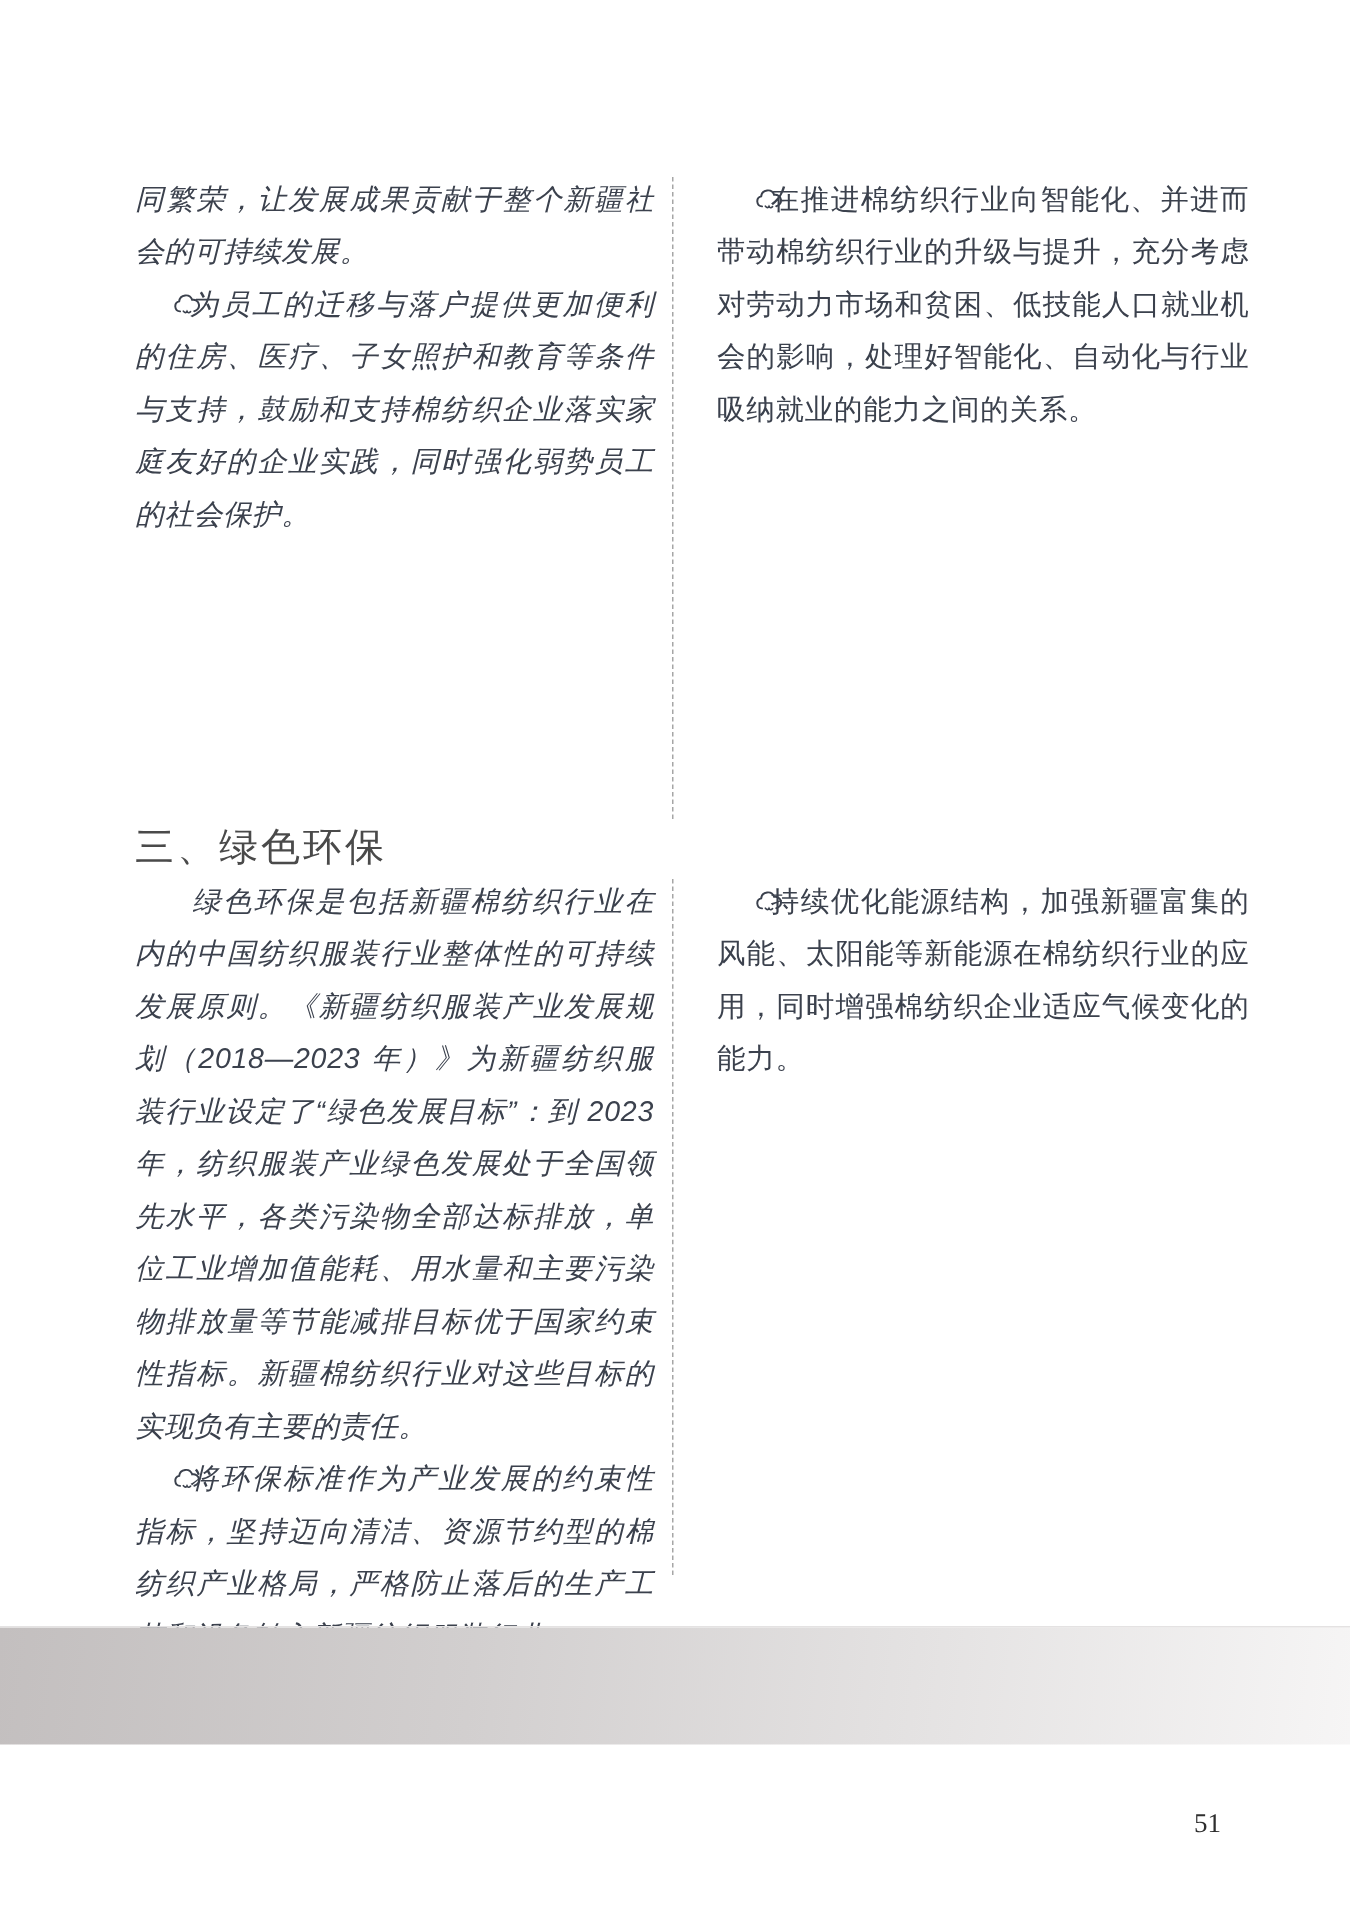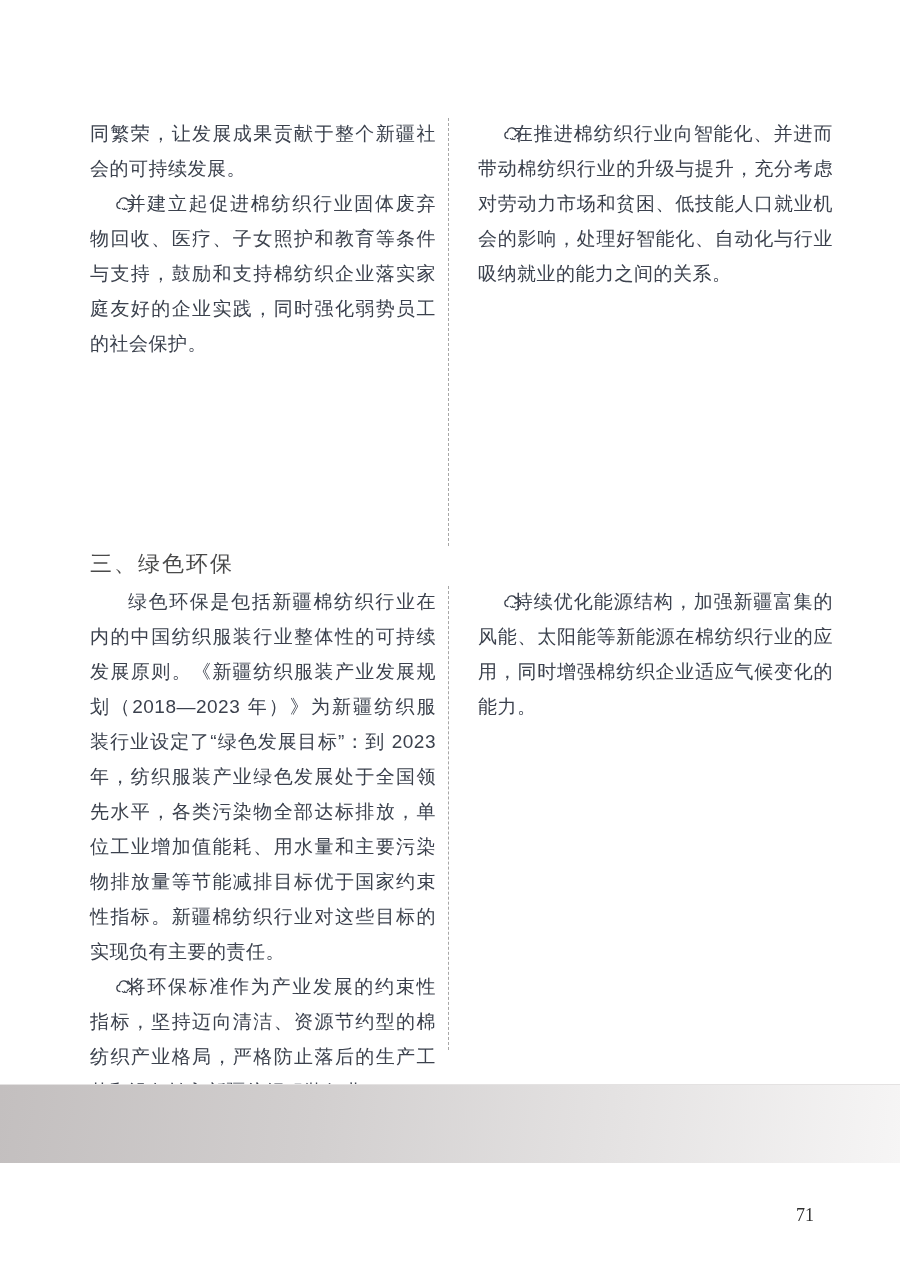--- a/index.html
+++ b/index.html
@@ -9,21 +9,21 @@
     height: 1272px;
     background: #ffffff;
     font-family: "Liberation Sans", sans-serif;
     color: #3b414d;
     overflow: hidden;
   }
   .section { position: absolute; left: 0; width: 900px; }
   .section-top    { top: 116px; height: 430px; }
   .section-bottom { top: 584px; height: 466px; padding-left: 16px; }
   .col { position: absolute; top: 0; }
-  .col-left  { left: 90px;  width: 346px; }
+  .col-left  { left: 90px;  width: 346px; font-style: italic; }
   .col-right { left: 478px; width: 355px; }
   .vdivider {
     position: absolute;
     left: 448px; top: 2px; bottom: 0;
     width: 0;
     border-left: 1px dashed #a6a6a6;
   }
   .para {
     margin: 0;
     font-size: 19px;
@@ -39,21 +39,21 @@
     width: 19px;
     height: 14px;
     margin-right: 4px;
     vertical-align: -1px;
   }
   .heading {
     position: absolute;
     left: 90px;
     top: 549px;
     margin: 0;
-    font-size: 22px;
+    font-size: 26px;
     font-weight: normal;
     color: #4a4a4a;
     letter-spacing: 2px;
     line-height: 30px;
     text-align: center;
   }
   .gray-band {
     position: absolute;
     left: 0; top: 1084px;
     width: 900px; height: 78px;
@@ -76,21 +76,21 @@
   <div class="section section-top">
     <div class="vdivider"></div>
 
     <div class="col col-left">
       <p class="para"><span>同繁荣，让发展成果贡献于整个新疆社会的可持续发展。</span></p>
 
 
       <p class="para bullet"><span class="cotton"><svg width="19" height="14" viewBox="0 0 20 15">
               <path d="M5.2 12.4 a3.6 3.6 0 0 1 -0.6 -7.1 a4.8 4.8 0 0 1 9.3 -1.1 a3.1 3.1 0 1 1 1.5 8.1" fill="none" stroke="#3b414d" stroke-width="1.4" stroke-linecap="round"></path>
               <path d="M7.6 12.3 q1.7 2 2.6 0.1 q1 1.9 2.5 0.2" fill="none" stroke="#3b414d" stroke-width="1.2" stroke-linecap="round"></path>
-            </svg></span><span>并建立起促进棉纺织行业固体废弃物回收、医疗、子女照护和教育等条件与支持，鼓励和支持棉纺织企业落实家庭友好的企业实践，同时强化弱势员工的社会保护。</span></p>
+            </svg></span><span>为员工的迁移与落户提供更加便利的住房、医疗、子女照护和教育等条件与支持，鼓励和支持棉纺织企业落实家庭友好的企业实践，同时强化弱势员工的社会保护。</span></p>
     </div>
 
     <div class="col col-right">
       <p class="para bullet"><span class="cotton"><svg width="19" height="14" viewBox="0 0 20 15">
               <path d="M5.2 12.4 a3.6 3.6 0 0 1 -0.6 -7.1 a4.8 4.8 0 0 1 9.3 -1.1 a3.1 3.1 0 1 1 1.5 8.1" fill="none" stroke="#3b414d" stroke-width="1.4" stroke-linecap="round"></path>
               <path d="M7.6 12.3 q1.7 2 2.6 0.1 q1 1.9 2.5 0.2" fill="none" stroke="#3b414d" stroke-width="1.2" stroke-linecap="round"></path>
             </svg></span><span>在推进棉纺织行业向智能化、并进而带动棉纺织行业的升级与提升，充分考虑对劳动力市场和贫困、低技能人口就业机会的影响，处理好智能化、自动化与行业吸纳就业的能力之间的关系。</span></p>
 
     </div>
   </div>
@@ -114,15 +114,15 @@
 
       <p class="para bullet"><span class="cotton"><svg width="19" height="14" viewBox="0 0 20 15">
               <path d="M5.2 12.4 a3.6 3.6 0 0 1 -0.6 -7.1 a4.8 4.8 0 0 1 9.3 -1.1 a3.1 3.1 0 1 1 1.5 8.1" fill="none" stroke="#3b414d" stroke-width="1.4" stroke-linecap="round"></path>
               <path d="M7.6 12.3 q1.7 2 2.6 0.1 q1 1.9 2.5 0.2" fill="none" stroke="#3b414d" stroke-width="1.2" stroke-linecap="round"></path>
             </svg></span><span>持续优化能源结构，加强新疆富集的风能、太阳能等新能源在棉纺织行业的应用，同时增强棉纺织企业适应气候变化的能力。</span></p>
     </div>
   </div>
 
   <div class="gray-band"></div>
 
-  <div class="page-number">71</div>
+  <div class="page-number">51</div>
 
 </div>
 
 </body></html>

